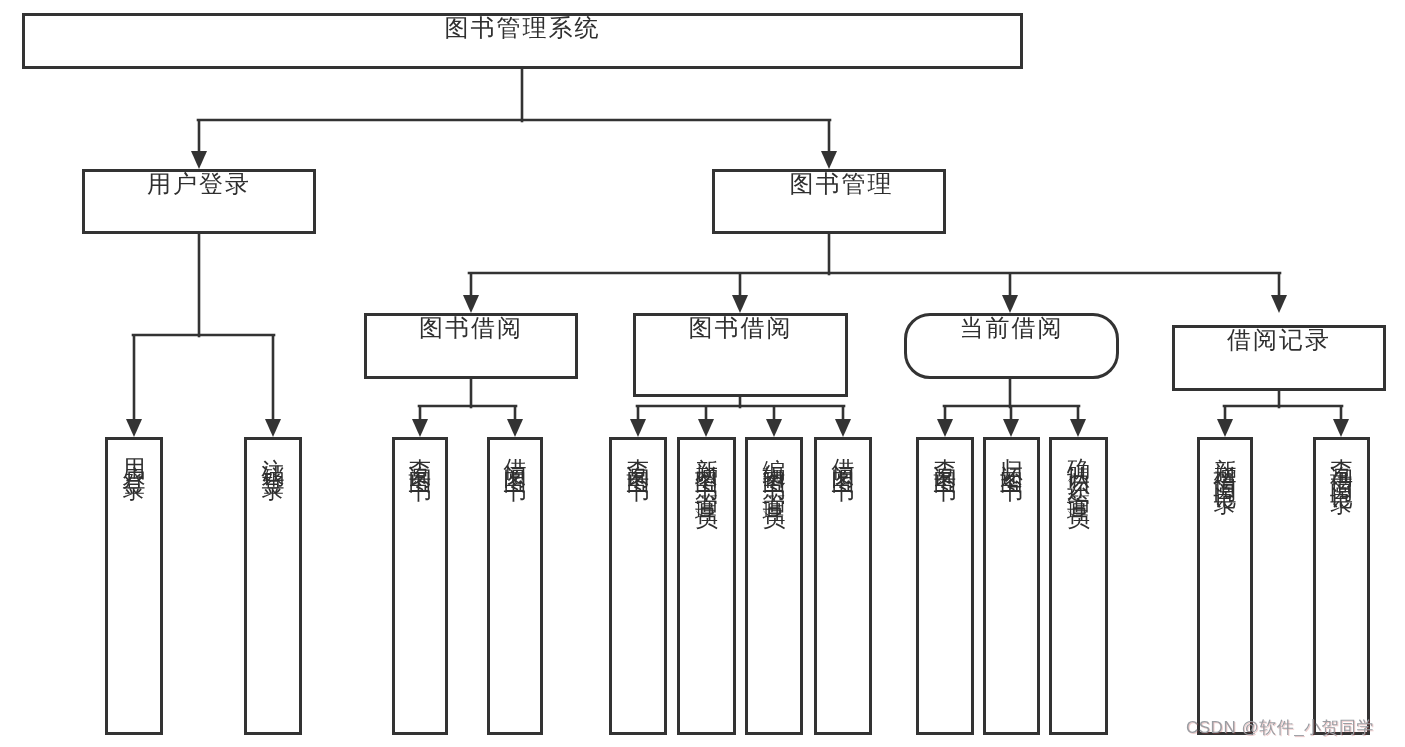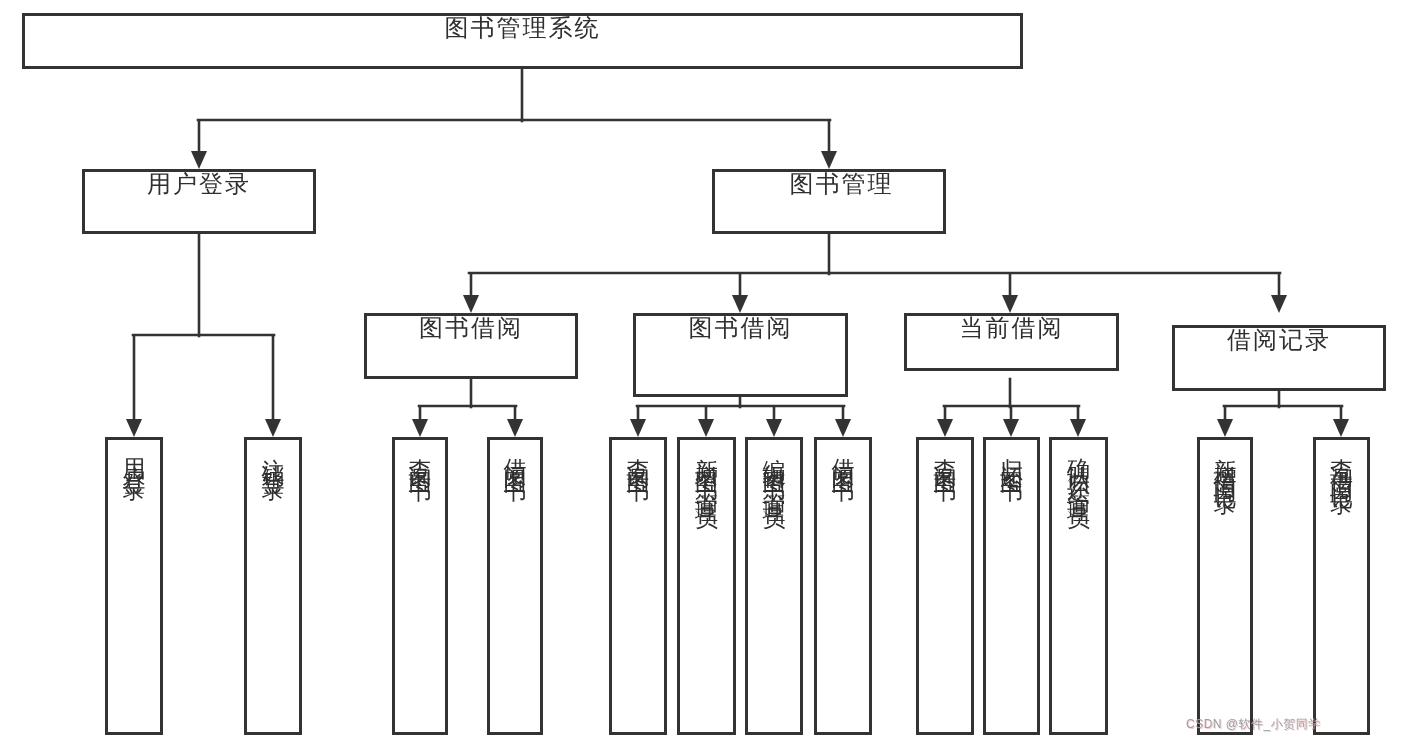--- a/index.html
+++ b/index.html
@@ -20,21 +20,21 @@
     font-size:24px;letter-spacing:2px;line-height:1;color:#2f2f2f;
     white-space:nowrap;
   }
   .vnode .vtext{
     writing-mode:vertical-rl;text-orientation:mixed;
     font-size:23px;line-height:1;letter-spacing:7px;color:#2f2f2f;
     white-space:nowrap;
   }
   .watermark{
     position:absolute;left:1186px;top:716px;
-    font-size:12px;letter-spacing:0.5px;color:#9b9ea3;
+    font-size:17px;letter-spacing:0.5px;color:#9b9ea3;
     text-shadow:1px 1px 0 rgba(201,80,80,0.28);
     white-space:nowrap;
   }
 </style>
 </head>
 <body>
 
 <div class="stage">
 
   <svg class="wires" viewBox="0 0 1405 747" xmlns="http://www.w3.org/2000/svg">
@@ -102,21 +102,21 @@
   <div class="node" style="left:712px;top:169px;width:234px;height:65px;padding-left:25px;">
     <span class="hlabel">图书管理</span>
   </div>
 
   <div class="node" style="left:364px;top:313px;width:214px;height:66px;">
     <span class="hlabel">图书借阅</span>
   </div>
   <div class="node" style="left:633px;top:313px;width:215px;height:84px;">
     <span class="hlabel">图书借阅</span>
   </div>
-  <div class="node" style="left:904px;top:313px;width:215px;height:58px;">
+  <div class="node" style="left:904px;top:313px;width:215px;height:66px;border-radius:26px;">
     <span class="hlabel">当前借阅</span>
   </div>
   <div class="node" style="left:1172px;top:325px;width:214px;height:66px;">
     <span class="hlabel">借阅记录</span>
   </div>
 
   <div class="node vnode" style="left:105px;top:437px;width:58px;height:298px;">
     <span class="vtext">用户登录</span>
   </div>
   <div class="node vnode" style="left:244px;top:437px;width:58px;height:298px;">

